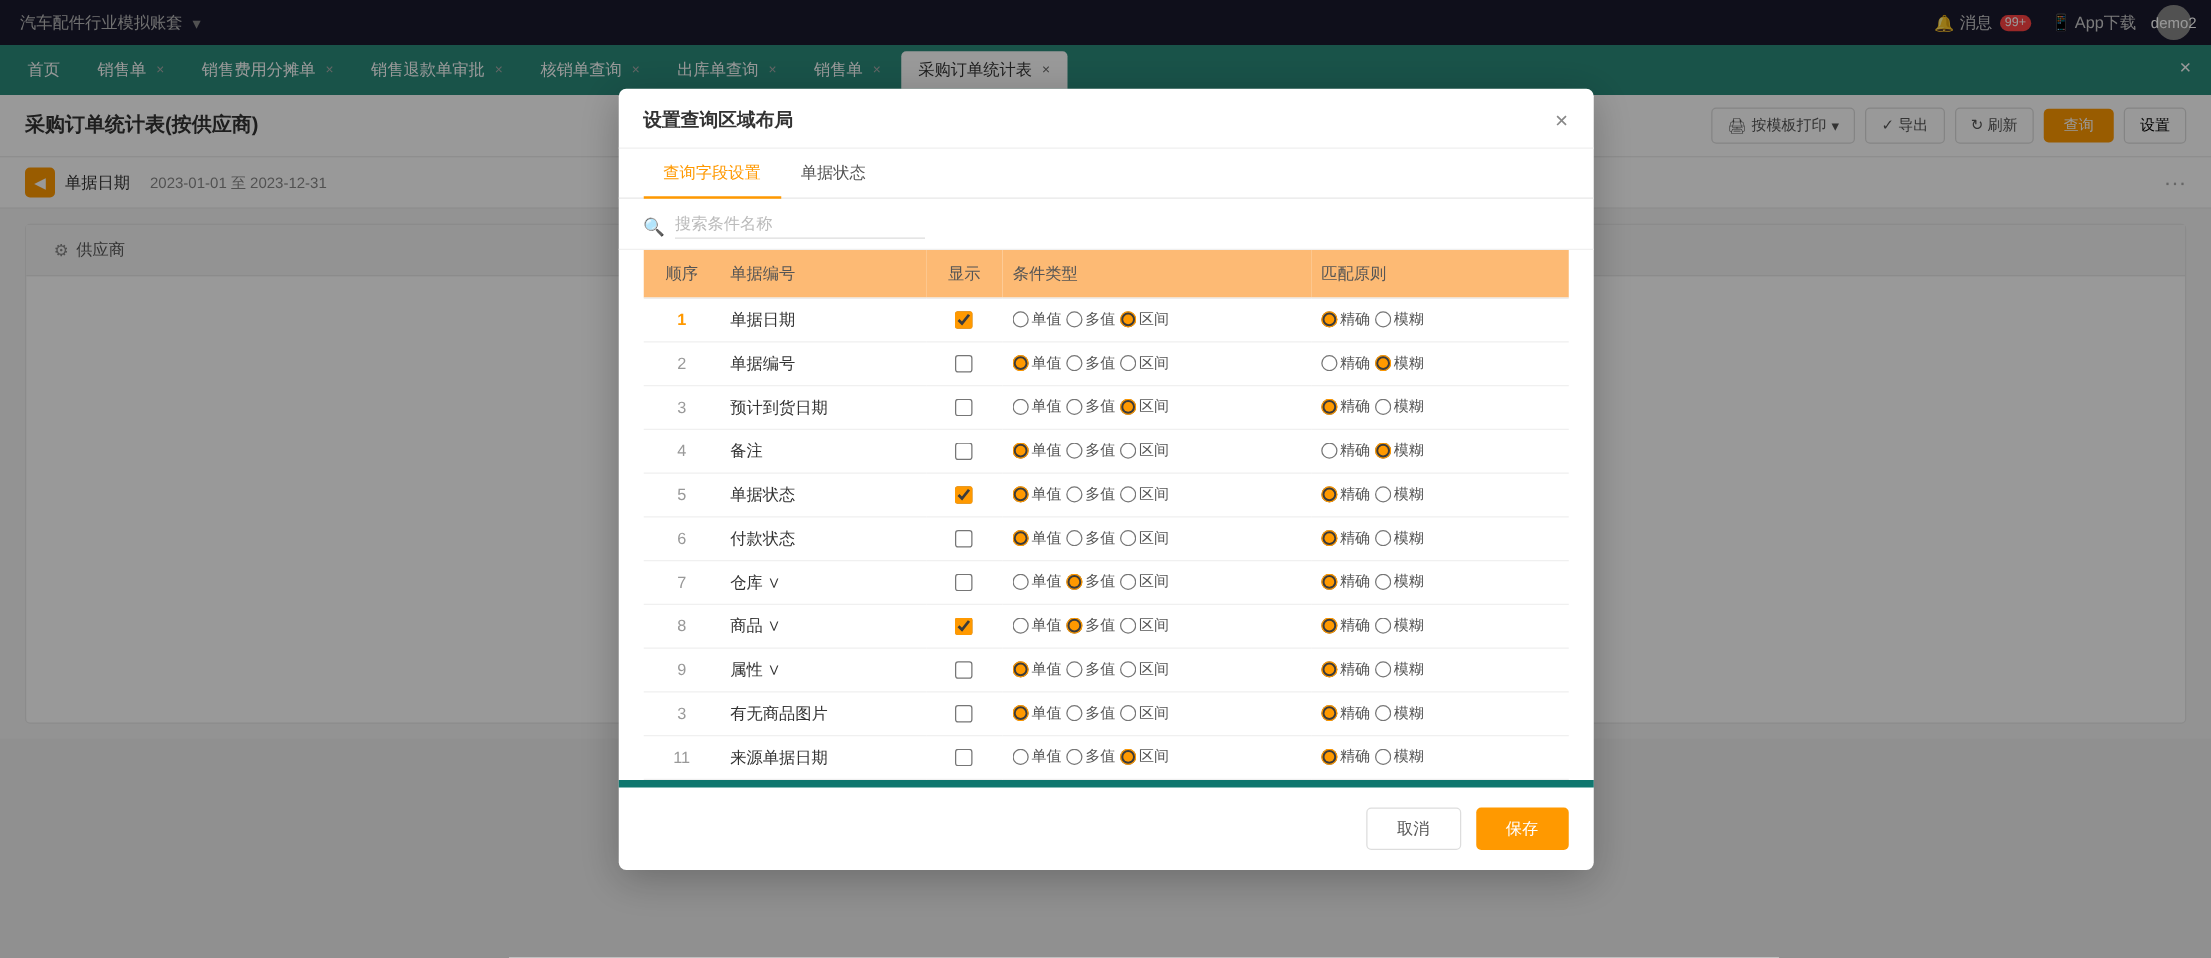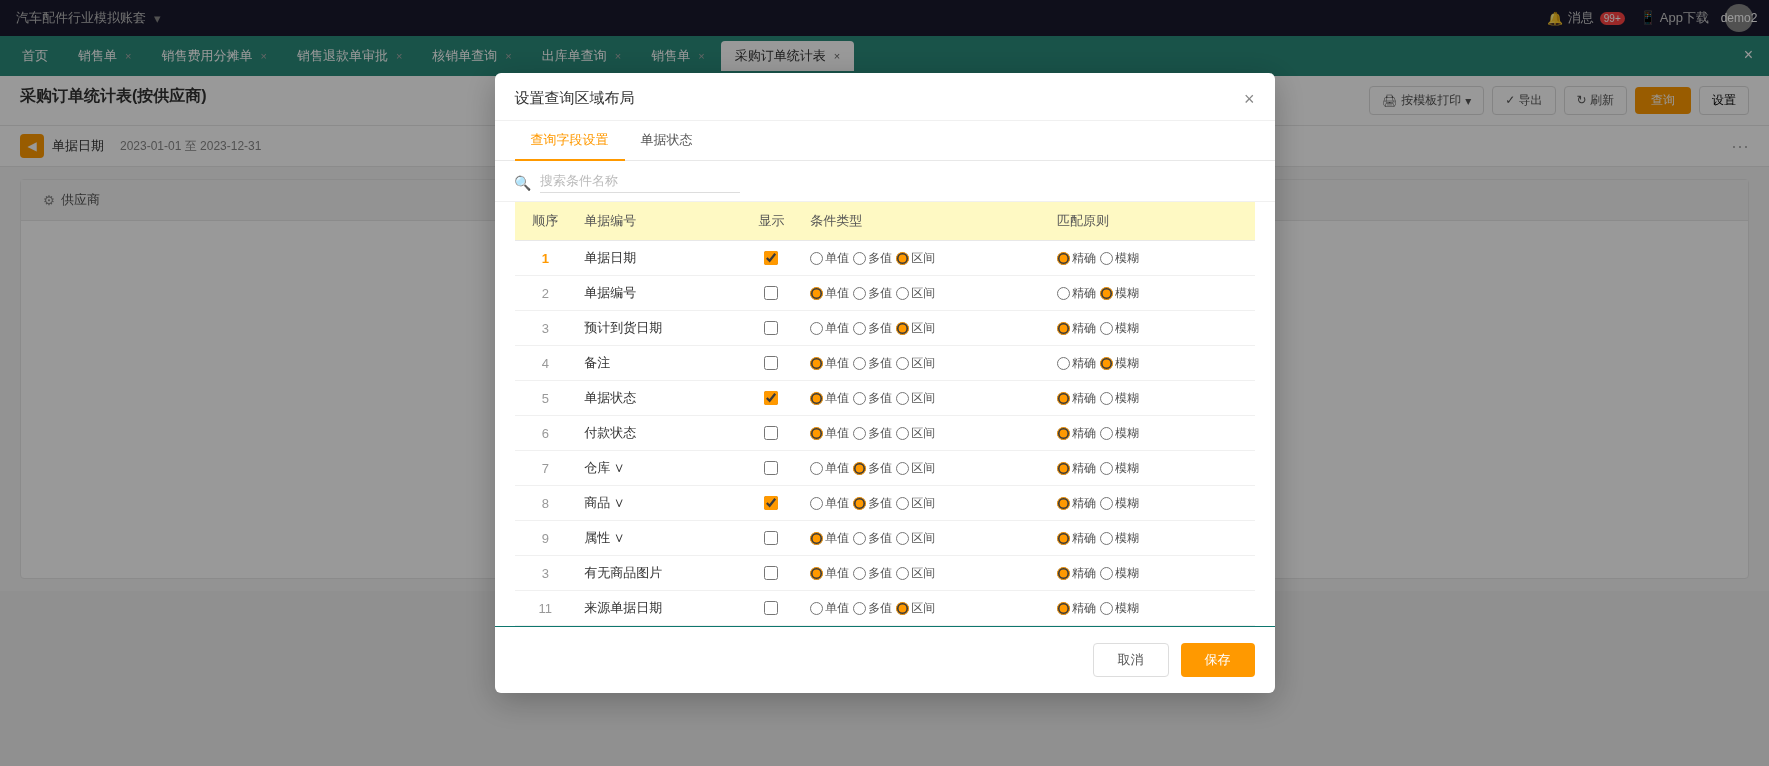--- a/index.html
+++ b/index.html
@@ -43,21 +43,21 @@
     .nav-tab.active { background: #fff; color: #333; }
     .nav-tab .close-icon { font-size: 11px; color: #aaa; margin-left: 4px; }
     .nav-tab.active .close-icon { color: #666; }
 
     
     .page-header {
       background: #fff;
       padding: 10px 20px;
       border-bottom: 1px solid #e8e8e8;
       display: flex;
-      align-items: flex-start;
+      align-items: center;
       justify-content: space-between;
     }
     .page-title { font-size: 16px; font-weight: bold; color: #333; }
     .page-actions { display: flex; gap: 8px; align-items: center; }
     .btn-print { border: 1px solid #ddd; background: #fff; padding: 5px 12px; border-radius: 4px; cursor: pointer; font-size: 12px; color: #555; display: flex; align-items: center; gap: 4px; }
     .btn-export { border: 1px solid #ddd; background: #fff; padding: 5px 12px; border-radius: 4px; cursor: pointer; font-size: 12px; color: #555; }
     .btn-refresh { border: 1px solid #ddd; background: #fff; padding: 5px 12px; border-radius: 4px; cursor: pointer; font-size: 12px; color: #555; }
     .btn-query { background: #f90; color: #fff; border: none; padding: 5px 16px; border-radius: 4px; cursor: pointer; font-size: 12px; }
     .btn-settings { background: #fff; border: 1px solid #ddd; padding: 5px 12px; border-radius: 4px; cursor: pointer; font-size: 12px; }
 
@@ -119,21 +119,21 @@
       flex-direction: column;
       box-shadow: 0 8px 32px rgba(0,0,0,0.25);
     }
     .dialog-header {
       display: flex;
       align-items: center;
       justify-content: space-between;
       padding: 16px 20px 12px;
       border-bottom: 1px solid #f0f0f0;
     }
-    .dialog-title { font-size: 15px; font-weight: normal; color: #333; }
+    .dialog-title { font-size: 15px; font-weight: bold; color: #333; }
     .dialog-close { border: none; background: transparent; font-size: 18px; cursor: pointer; color: #888; line-height: 1; }
 
     
     .dialog-tabs {
       display: flex;
       padding: 0 20px;
       border-bottom: 1px solid #e8e8e8;
       gap: 0;
     }
     .dialog-tab {
@@ -173,21 +173,21 @@
     .dialog-table-wrapper {
       flex: 1;
       overflow-y: auto;
       padding: 0 20px;
     }
     .dialog-table {
       width: 100%;
       border-collapse: collapse;
     }
     .dialog-table thead tr {
-      background: #fef9c3;
+      background: #fdba74;
     }
     .dialog-table th {
       padding: 10px 8px;
       text-align: left;
       font-size: 13px;
       color: #555;
       border-bottom: 1px solid #e8e8e8;
       font-weight: normal;
     }
     .dialog-table td {
@@ -208,21 +208,21 @@
     
     .radio-group { display: flex; gap: 4px; align-items: center; white-space: nowrap; }
     .radio-label { font-size: 12px; color: #555; display: flex; align-items: center; gap: 2px; }
 
     
     .dialog-footer {
       display: flex;
       justify-content: flex-end;
       gap: 12px;
       padding: 16px 20px;
-      border-top: 1px solid #0f766e;
+      border-top: 6px solid #0f766e;
     }
     .btn-cancel { border: 1px solid #ddd; background: #fff; padding: 7px 24px; border-radius: 4px; cursor: pointer; font-size: 13px; color: #555; }
     .btn-save { background: #f90; color: #fff; border: none; padding: 7px 24px; border-radius: 4px; cursor: pointer; font-size: 13px; }
 
     
     .dialog-table-wrapper::-webkit-scrollbar { width: 6px; }
     .dialog-table-wrapper::-webkit-scrollbar-track { background: #f5f5f5; }
     .dialog-table-wrapper::-webkit-scrollbar-thumb { background: #ccc; border-radius: 3px; }
 
     .more-btn { background: none; border: none; color: #888; cursor: pointer; font-size: 12px; }

